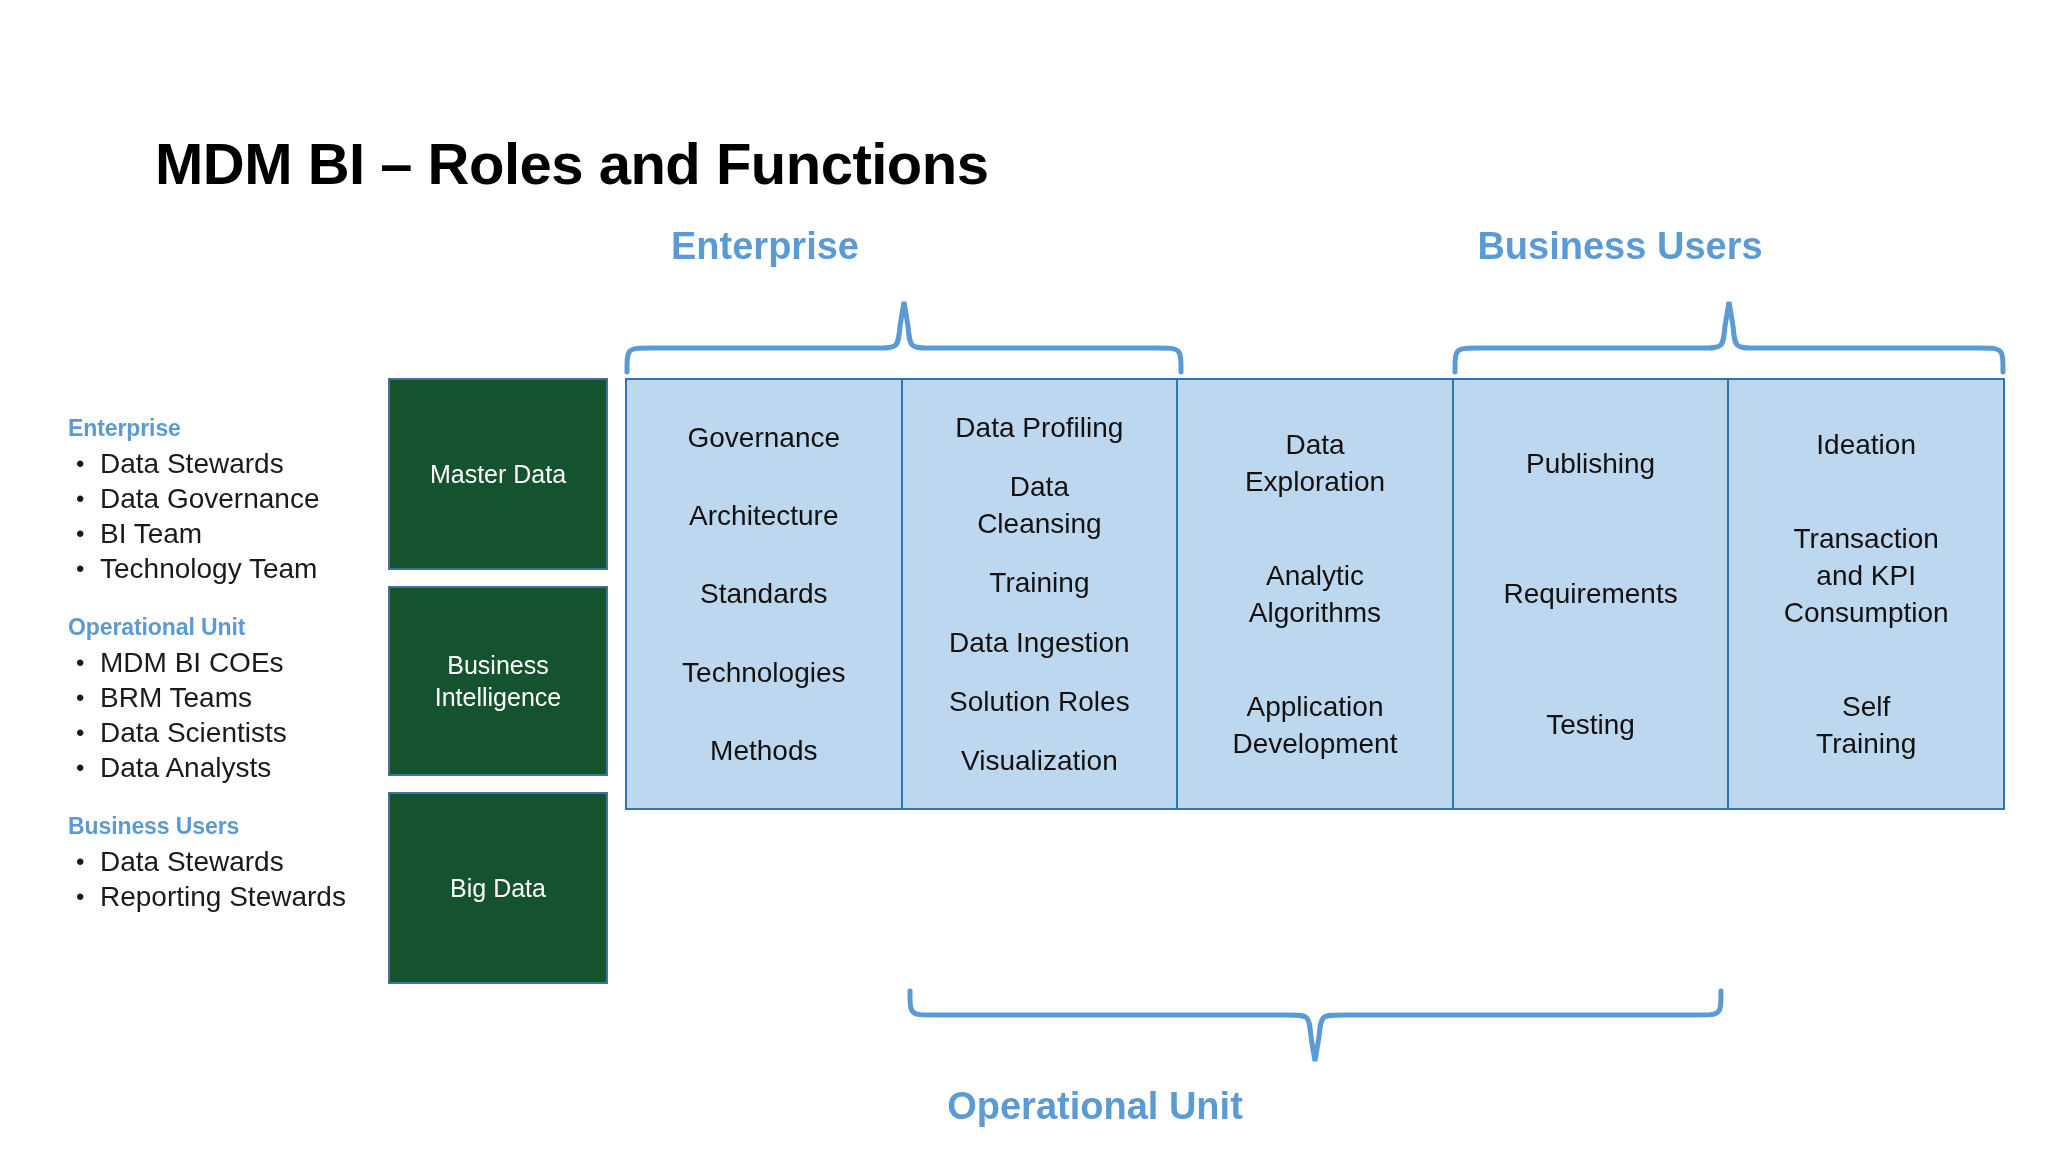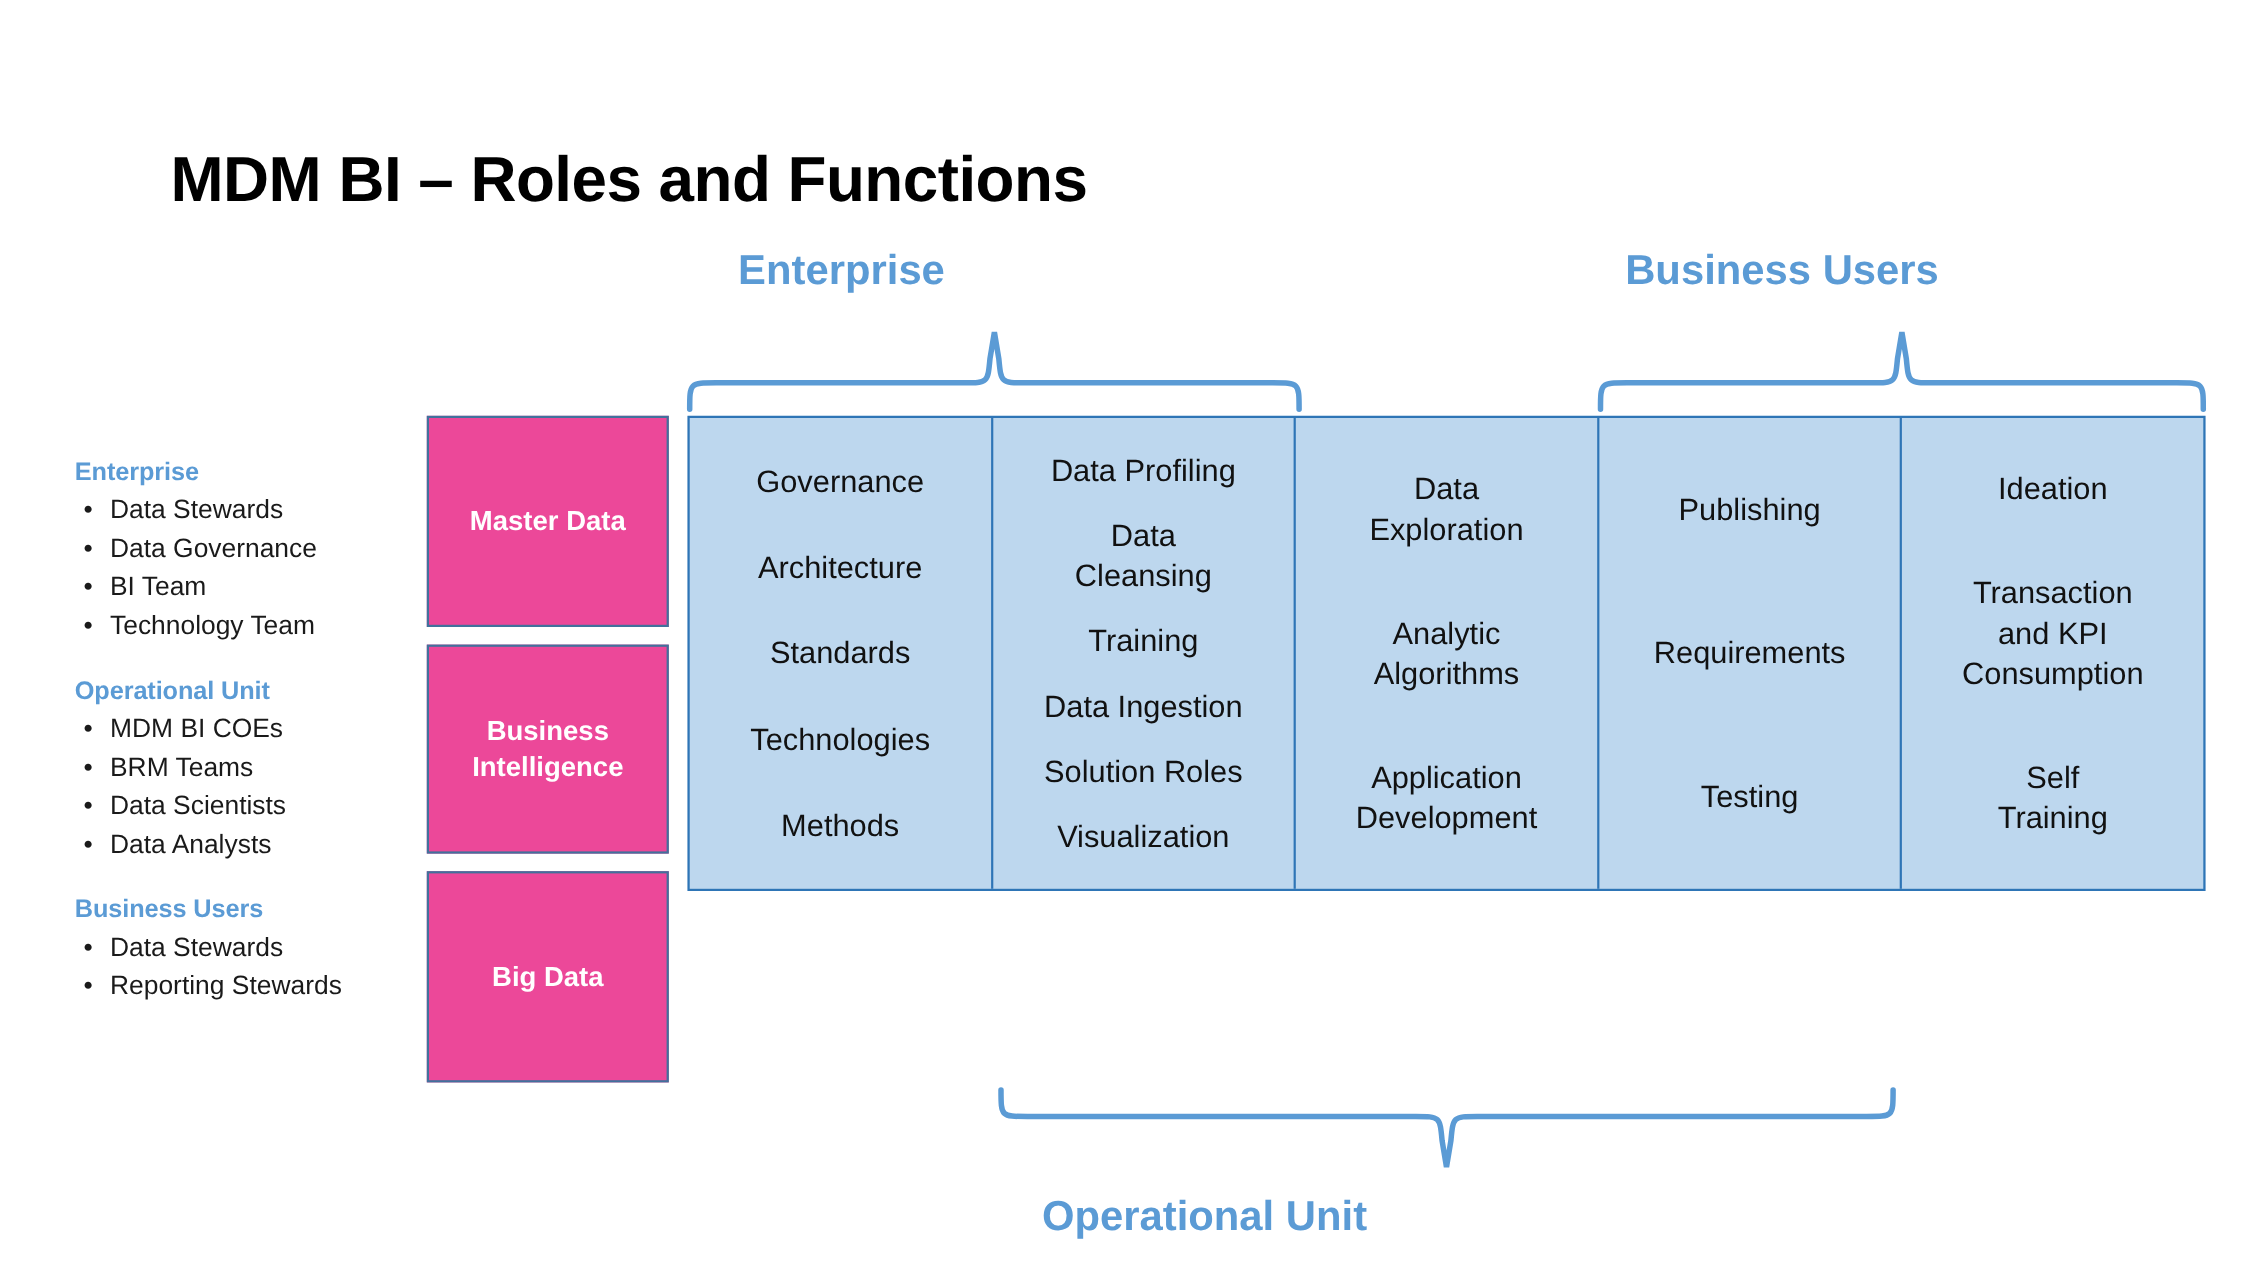--- a/index.html
+++ b/index.html
@@ -22,33 +22,33 @@
   
   .legend{position:absolute;left:68px;top:415px;width:310px;}
   .legend-group{margin-bottom:28px;}
   .legend-head{
     color:#5B9BD5;font-weight:bold;font-size:23px;
     margin-bottom:4px;letter-spacing:-0.1px;
   }
   .legend-list{list-style:none;margin:0;padding:0;}
   .legend-list li{
     position:relative;padding-left:32px;
-    font-size:24px;color:#1a1a1a;line-height:35px;
+    font-size:28px;color:#1a1a1a;line-height:35px;
     white-space:nowrap;
   }
   .legend-list li:before{
     content:"\2022";position:absolute;left:8px;top:0;
     font-size:24px;color:#1a1a1a;
   }
 
   
   .rowbox{
     position:absolute;left:388px;width:220px;
-    background:#ec4899;border:2px solid #41719C;
-    color:#ffffff;font-weight:bold;font-size:25px;
+    background:#14532d;border:2px solid #41719C;
+    color:#ffffff;font-weight:normal;font-size:25px;
     display:flex;align-items:center;justify-content:center;
     text-align:center;line-height:32px;box-sizing:border-box;
   }
   #rowbox-0{top:378px;height:192px;}
   #rowbox-1{top:586px;height:190px;}
   #rowbox-2{top:792px;height:192px;}
 
   
   .matrix{
     position:absolute;left:625px;top:378px;

